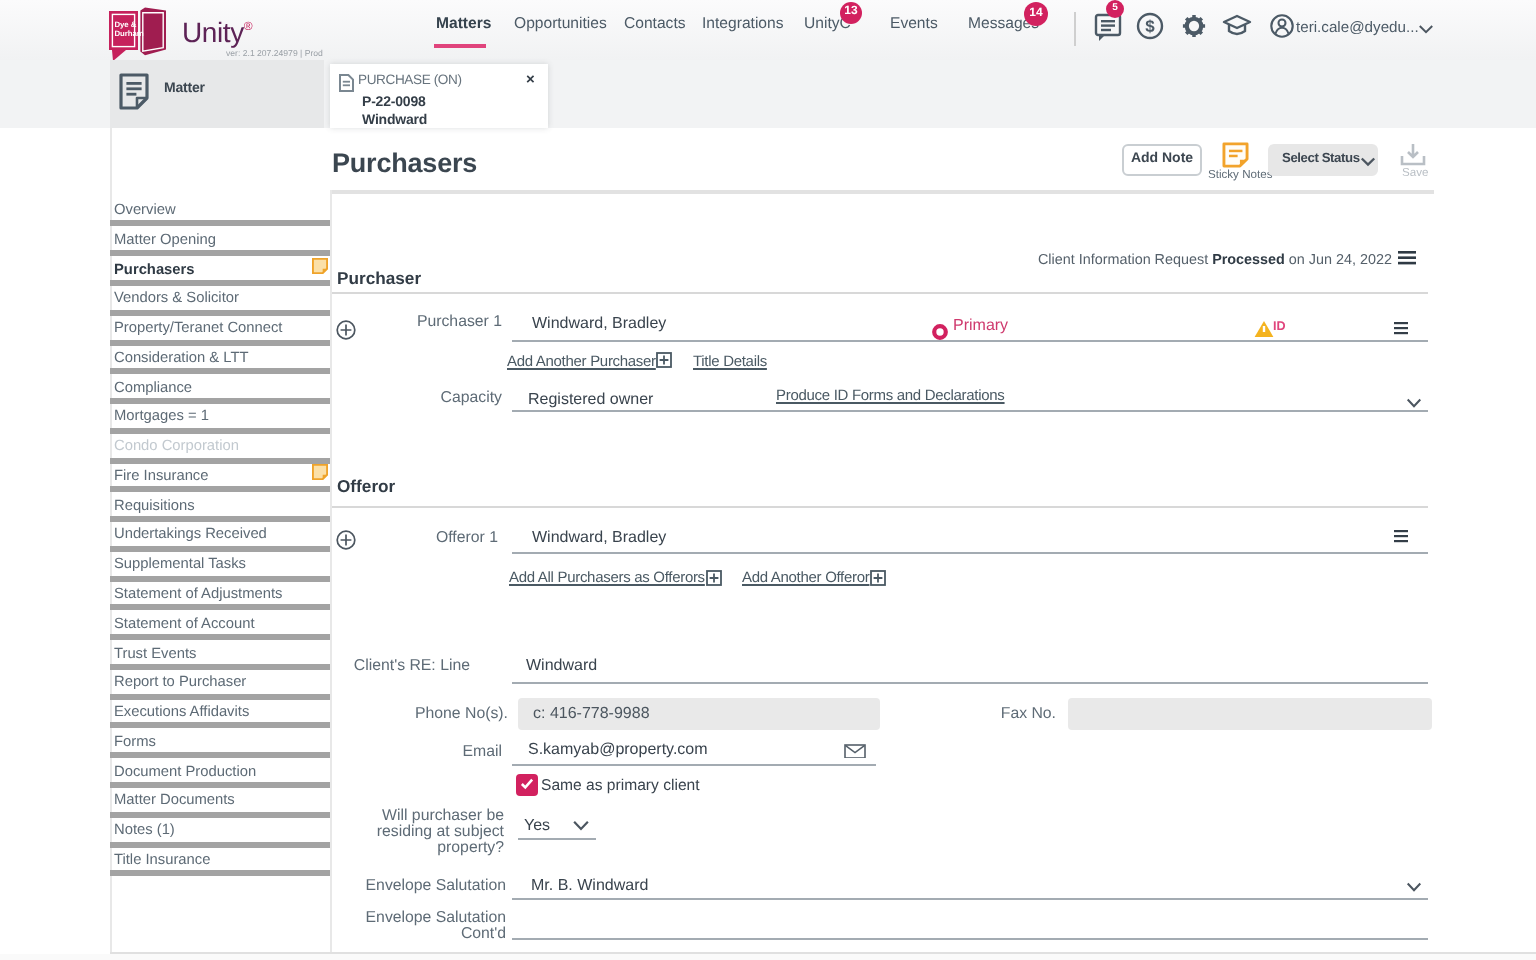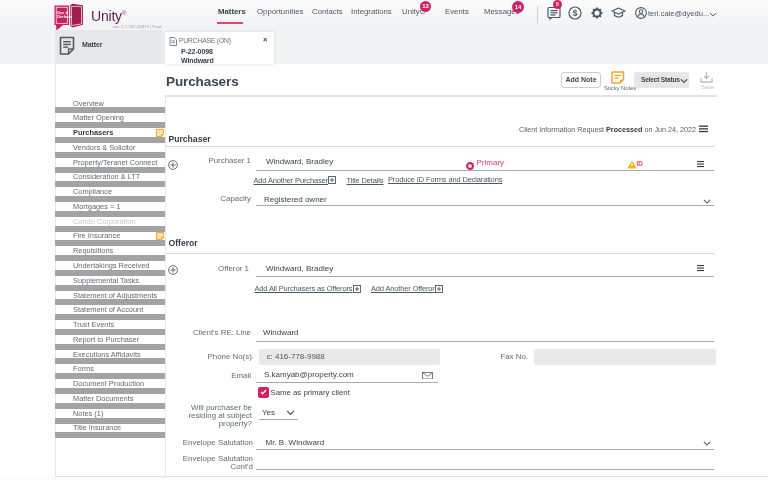--- a/index.html
+++ b/index.html
@@ -14,22 +14,22 @@
   .nav { font-size:7.8px; color:#4c5a66; font-weight:700; }
   .nav.on { color:#36434e; }
   .badge { position:absolute; background:#d2215f; color:#fff; border-radius:8px;
            font-size:6px; font-weight:700; text-align:center; }
   
   .strip { position:absolute; left:0; top:30px; width:768px; height:34px; background:#f2f3f4; }
   .matterbox { position:absolute; left:55px; top:30px; width:107px; height:34px; background:#e7e8e9; }
   .tab { position:absolute; left:165px; top:31.5px; width:109px; height:32.5px; background:#fff; box-shadow:0 0 3px rgba(60,70,80,0.18); }
   
   .side { position:absolute; left:55px; top:98.7px; width:110px; }
-  .side .it { height:14.78px; border-bottom:6px solid #a3a3a3; font-size:7.4px; color:#5d6a75;
-              display:flex; align-items:center; padding-left:18px; position:relative; }
+  .side .it { height:14.78px; border-bottom:3px solid #a3a3a3; font-size:7.4px; color:#5d6a75;
+              display:flex; align-items:center; padding-left:2px; position:relative; }
   .side .it.on { font-weight:700; color:#2f3a44; }
   .side .it.dis { color:#c2c9cf; }
   
   .lbl { position:absolute; font-size:7.9px; color:#5e6b76; text-align:right; line-height:1.05; }
   .val { position:absolute; font-size:8px; color:#39434d; line-height:1; }
   .ul  { position:absolute; border-bottom:1px solid #a3abb2; }
   .link { position:absolute; font-size:7.5px; color:#4a5963; font-weight:400; text-decoration:underline; line-height:1; letter-spacing:-0.15px; }
   .h2 { position:absolute; font-size:8.6px; font-weight:700; color:#323c46; line-height:1;text-align:right; }
   .hr { position:absolute; border-bottom:1px solid #d8d8d8; }
   .chev { stroke:#4c5660; stroke-width:1.3; fill:none; }
@@ -209,21 +209,21 @@
       <rect x="0" y="5" width="7" height="1.1" fill="#343e48"></rect>
   </svg>
   <div class="ul" style="left:256px;top:170px;width:458px"></div>
 
   <div class="link" style="left:253.5px;top:176.5px">Add Another Purchaser</div>
   <svg class="abs" style="left:327.5px;top:176px" width="8" height="8" viewBox="0 0 8 8">
     <rect x="0.5" y="0.5" width="7" height="7" fill="none" stroke="#4a5963" stroke-width="0.9"></rect>
     <path d="M4 1.8 v4.4 M1.8 4 h4.4" stroke="#4a5963" stroke-width="0.9"></path>
   </svg>
   <div class="link" style="left:346.5px;top:176.5px">Title Details</div>
-  <div class="link" style="left:388px;top:176px">Produce ID Forms and Declarations</div>
+  <div class="link" style="left:388px;top:194px">Produce ID Forms and Declarations</div>
 
   <div class="lbl" style="left:166px;top:195px;width:85px">Capacity</div>
   <div class="val" style="left:264px;top:195.5px">Registered owner</div>
   <svg class="abs" style="left:702.5px;top:199px" width="8" height="5.5" viewBox="0 0 10 7">
       <path class="chev" d="M1 1 l4 4.2 L9 1"></path>
     </svg>
   <div class="ul" style="left:256px;top:204.5px;width:458px"></div>
 
   <div class="h2" style="left:168.5px;top:239px">Offeror</div>
   <div class="hr" style="left:166px;top:252.5px;width:548px"></div>
@@ -245,21 +245,21 @@
   <svg class="abs" style="left:353px;top:284.5px" width="8" height="8" viewBox="0 0 8 8">
     <rect x="0.5" y="0.5" width="7" height="7" fill="none" stroke="#4a5963" stroke-width="0.9"></rect>
     <path d="M4 1.8 v4.4 M1.8 4 h4.4" stroke="#4a5963" stroke-width="0.9"></path>
   </svg>
   <div class="link" style="left:371px;top:285px">Add Another Offeror</div>
   <svg class="abs" style="left:435px;top:284.5px" width="8" height="8" viewBox="0 0 8 8">
     <rect x="0.5" y="0.5" width="7" height="7" fill="none" stroke="#4a5963" stroke-width="0.9"></rect>
     <path d="M4 1.8 v4.4 M1.8 4 h4.4" stroke="#4a5963" stroke-width="0.9"></path>
   </svg>
 
-  <div class="lbl" style="left:166px;top:329px;width:85px">Client's RE: Line</div>
+  <div class="lbl" style="left:150px;top:329px;width:85px">Client's RE: Line</div>
   <div class="val" style="left:263px;top:329px">Windward</div>
   <div class="ul" style="left:256px;top:340.5px;width:458px"></div>
 
   <div class="lbl" style="left:166px;top:352.5px;width:88px">Phone No(s).</div>
   <div class="abs" style="left:259px;top:349px;width:181px;height:16px;background:#e9e9e9;border-radius:2px"></div>
   <div class="t" style="left:266.5px;top:352.5px;font-size:8px;color:#4c565f">c: 416-778-9988</div>
   <div class="lbl" style="left:440px;top:352.5px;width:88px">Fax No.</div>
   <div class="abs" style="left:533.5px;top:349px;width:182px;height:16px;background:#e9e9e9;border-radius:2px"></div>
 
   <div class="lbl" style="left:166px;top:371.5px;width:85px">Email</div>

